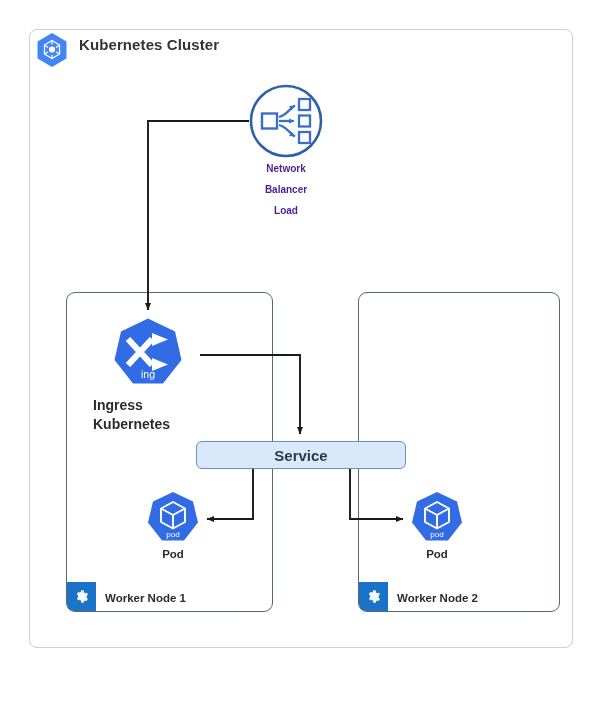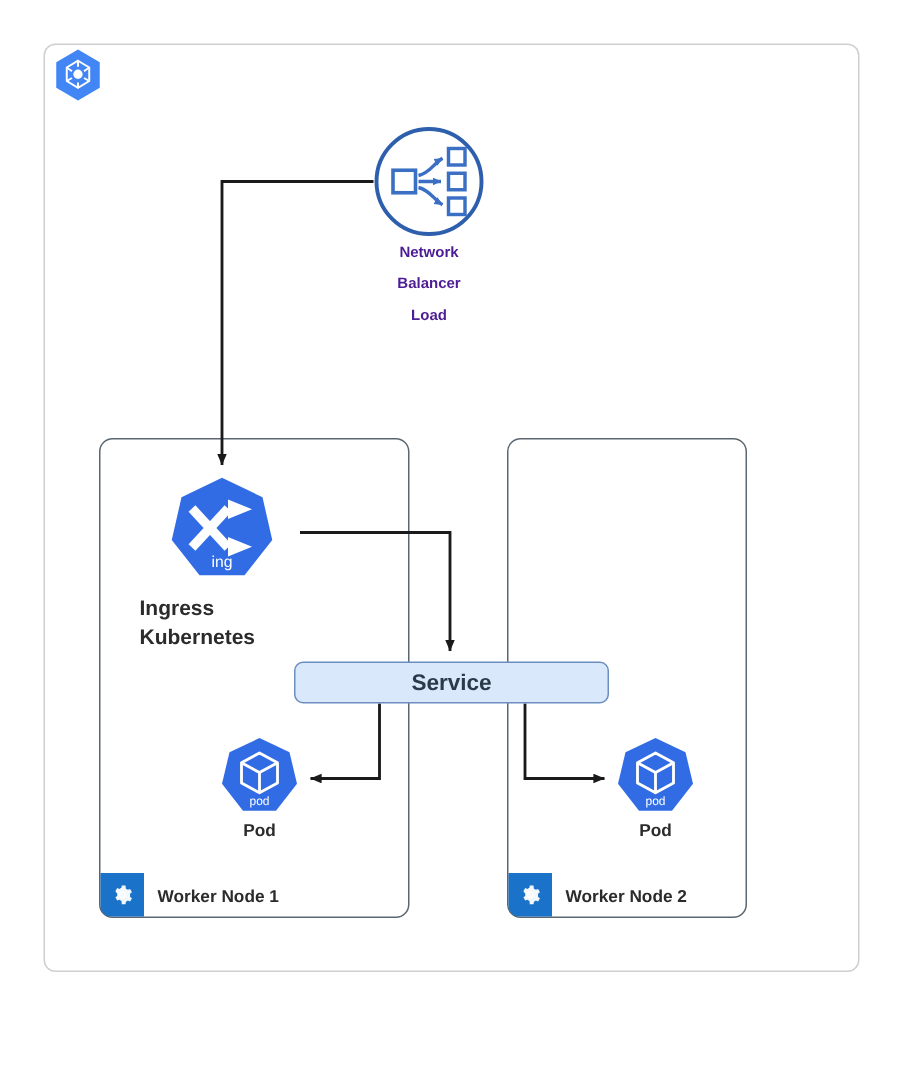--- a/index.html
+++ b/index.html
@@ -23,21 +23,21 @@
   }
   .k8s-logo{position:absolute;left:33px;top:31px;width:38px;height:38px;}
 
   
   .node-box{
     position:absolute;top:292px;height:320px;
     border:1.6px solid #5b6770;border-radius:9px;background:transparent;
     box-sizing:border-box;
   }
   .node-1{left:66px;width:207px;}
-  .node-2{left:338px;width:160px;}
+  .node-2{left:358px;width:202px;}
 
   .node-badge{position:absolute;bottom:0;left:0;width:29px;height:29px;background:#1a73c8;
     border-bottom-left-radius:7px;display:flex;align-items:center;justify-content:center;}
   .node-label{
     position:absolute;bottom:7px;left:38px;
     font-size:11.5px;font-weight:bold;color:#2b2b2b;white-space:nowrap;
   }
 
   
   .nlb-icon{position:absolute;left:249px;top:84px;width:74px;height:74px;}
@@ -83,20 +83,21 @@
   <div class="cluster-box"></div>
 
   <svg class="k8s-logo" viewBox="0 0 38 38">
     <polygon points="19,2 33.5,10.5 33.5,27.5 19,36 4.5,27.5 4.5,10.5" fill="#4285f4"></polygon>
     <g fill="none" stroke="#ffffff" stroke-width="1.3">
       <polygon points="19,9.5 26.5,14 26.5,23 19,27.5 11.5,23 11.5,14"></polygon>
       <circle cx="19" cy="18.5" r="3.1" fill="#ffffff" stroke="none"></circle>
       <path d="M19 9.5 L19 13.5 M26.5 14 L23 16.5 M26.5 23 L23 21 M19 27.5 L19 24 M11.5 23 L15 21 M11.5 14 L15 16.5"></path>
     </g>
   </svg>
+  <div class="cluster-title">Kubernetes Cluster</div>
 
   <div class="node-box node-1">
     <div class="node-badge">
       <svg viewBox="0 0 24 24" width="15" height="15">
         <path fill="#ffffff" d="M12 8.2a3.8 3.8 0 1 0 0 7.6 3.8 3.8 0 0 0 0-7.6zm0 5.9a2.1 2.1 0 1 1 0-4.2 2.1 2.1 0 0 1 0 4.2z"></path>
         <path fill="#ffffff" d="M20.3 13.2c.05-.4.07-.8.07-1.2s-.02-.8-.07-1.2l2.06-1.56-2-3.46-2.42.98a8.2 8.2 0 0 0-2.07-1.2L15.5 2h-4l-.37 2.56a8.2 8.2 0 0 0-2.07 1.2l-2.42-.98-2 3.46L6.7 10.8c-.05.4-.07.8-.07 1.2s.02.8.07 1.2l-2.06 1.56 2 3.46 2.42-.98c.63.5 1.33.9 2.07 1.2L11.5 22h4l.37-2.56a8.2 8.2 0 0 0 2.07-1.2l2.42.98 2-3.46-2.06-1.56z" opacity=".95"></path>
       </svg>
     </div>
     <div class="node-label">Worker Node 1</div>
   </div>

